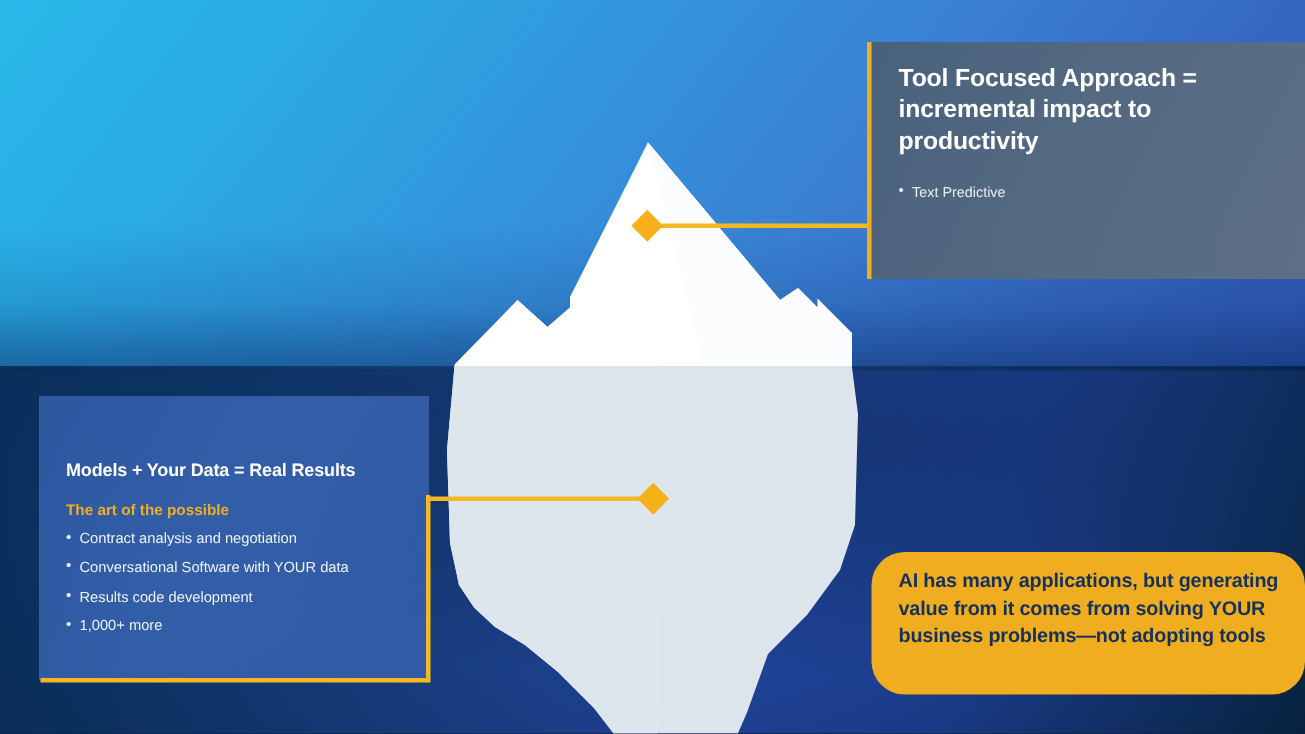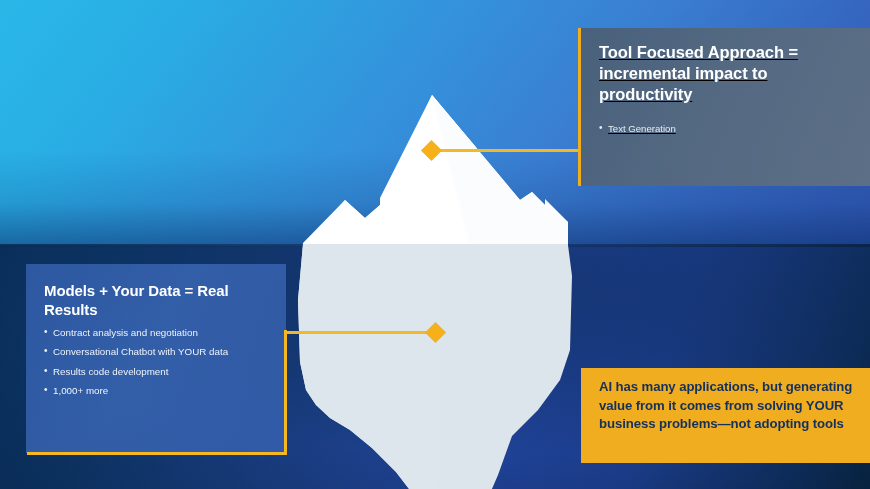--- a/index.html
+++ b/index.html
@@ -41,21 +41,20 @@
   }
   .berg-bottom {
     position: absolute; left: 0; top: 240px; width: 870px; height: 249px;
   }
   
   .box-tool {
     position: absolute; left: 578px; top: 28px; width: 292px; height: 158px;
     background: linear-gradient(118deg, rgba(74,94,117,0.93) 0%, rgba(86,104,124,0.93) 45%, rgba(96,113,131,0.92) 100%);
     border-left: 3px solid #f0ad1f;
     padding: 14px 16px 10px 18px;
-    text-decoration: underline;
   }
   .box-tool h2 {
     color: #ffffff;
     font-size: 16.5px;
     font-weight: bold;
     line-height: 1.28;
     letter-spacing: -0.1px;
   }
   .box-tool ul { margin-top: 15px; list-style: none; }
   .box-tool li {
@@ -68,24 +67,25 @@
   .box-tool li::before {
     content: "•"; position: absolute; left: 0; top: -1px; font-size: 10px;
   }
   .box-models {
     position: absolute; left: 26px; top: 264px; width: 260px; height: 189px;
     background: linear-gradient(120deg, rgba(55,100,180,0.78) 0%, rgba(62,107,188,0.76) 45%, rgba(58,100,180,0.74) 100%);
     padding: 17px 14px 10px 18px;
   }
   .box-models h2 {
     color: #ffffff;
-    font-size: 15px;
+    font-size: 12px;
     font-weight: bold;
     line-height: 1.28;
     letter-spacing: -0.1px;
+    margin-top: 25px;
   }
   .box-models .subtitle {
     color: #f0ad1f;
     font-size: 10.2px;
     font-weight: bold;
     margin-top: 14px;
   }
   .box-models ul { margin-top: 4px; list-style: none; }
   .box-models li {
     color: #eef3fa;
@@ -103,20 +103,21 @@
     background: #f5b722;
   }
   .models-border-bottom {
     position: absolute; left: 27px; top: 452px; width: 258px; height: 3px;
     background: #f5b722;
   }
   .box-ai {
     position: absolute; left: 581px; top: 368px; width: 289px; height: 95px;
     background: #f0ad1f;
     padding: 10px 16px 8px 18px;
+    border-radius: 22px;
   }
   .box-ai p {
     color: #14315c;
     font-size: 13.2px;
     font-weight: bold;
     line-height: 1.42;
     letter-spacing: -0.1px;
   }
   
   .conn-top {
@@ -161,29 +162,30 @@
   </svg>
 
   <div class="conn-top"></div>
   <div class="diamond top"></div>
   <div class="conn-bottom"></div>
   <div class="diamond bottom"></div>
 
   <div class="box-tool">
     <h2>Tool Focused Approach = incremental impact to productivity</h2>
     <ul>
-      <li>Text Generation</li>
+      <li>Text Predictive</li>
     </ul>
   </div>
 
   <div class="box-models">
     <h2>Models + Your Data = Real Results</h2>
+    <div class="subtitle">The art of the possible</div>
     <ul>
       <li>Contract analysis and negotiation</li>
-      <li>Conversational Chatbot with YOUR data</li>
+      <li>Conversational Software with YOUR data</li>
       <li>Results code development</li>
       <li>1,000+ more</li>
     </ul>
   </div>
   <div class="models-border-right"></div>
   <div class="models-border-bottom"></div>
 
   <div class="box-ai">
     <p>AI has many applications, but generating value from it comes from solving YOUR business problems—not adopting tools</p>
   </div>

